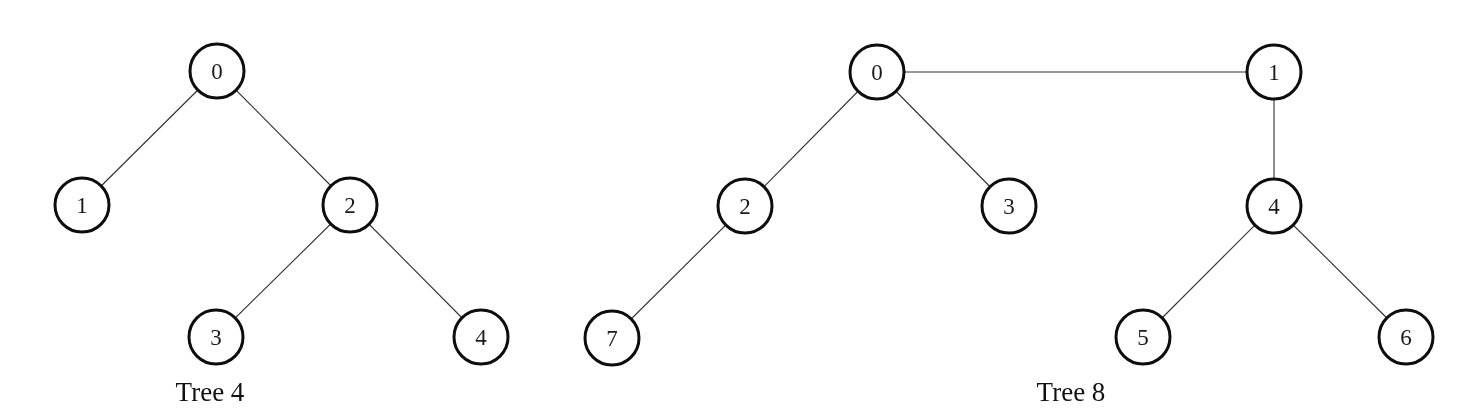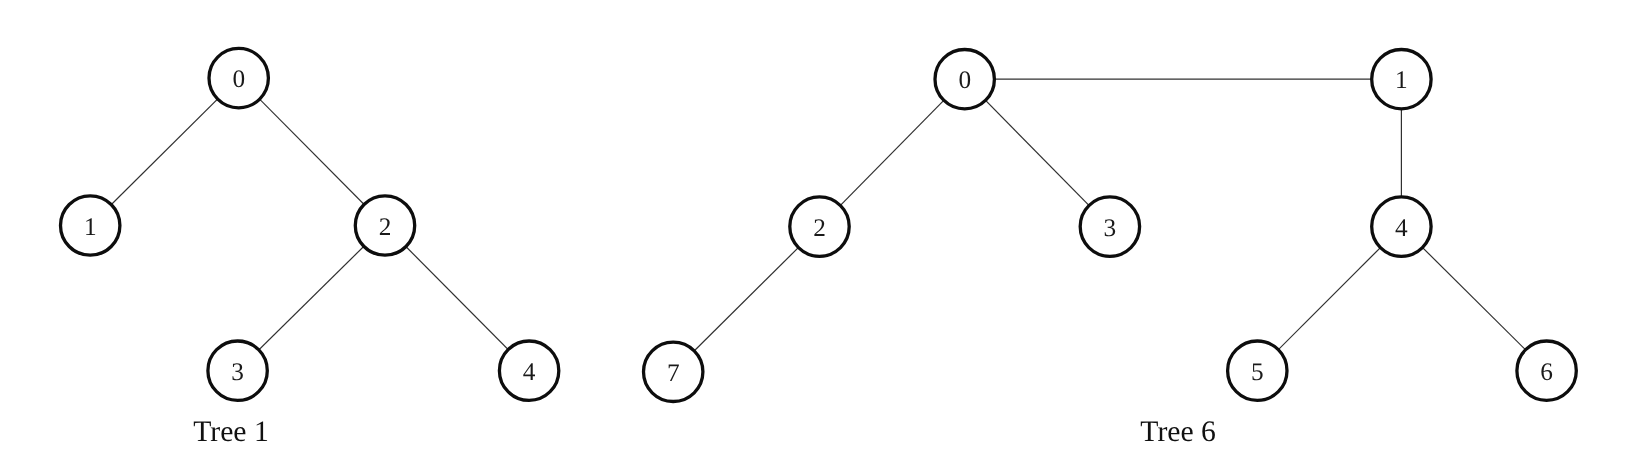--- a/index.html
+++ b/index.html
@@ -84,15 +84,15 @@
         <circle cx="1274" cy="206" r="27" class="node-circle" fill="#ffffff" stroke="#0d0d0d" stroke-width="3"></circle>
         <text x="1274" y="206" text-anchor="middle" dominant-baseline="central" dy="0.04em" class="node-label" fill="#1a1a1a">4</text>
         <circle cx="612" cy="338" r="27" class="node-circle" fill="#ffffff" stroke="#0d0d0d" stroke-width="3"></circle>
         <text x="612" y="338" text-anchor="middle" dominant-baseline="central" dy="0.04em" class="node-label" fill="#1a1a1a">7</text>
         <circle cx="1143" cy="337" r="27" class="node-circle" fill="#ffffff" stroke="#0d0d0d" stroke-width="3"></circle>
         <text x="1143" y="337" text-anchor="middle" dominant-baseline="central" dy="0.04em" class="node-label" fill="#1a1a1a">5</text>
         <circle cx="1406" cy="337" r="27" class="node-circle" fill="#ffffff" stroke="#0d0d0d" stroke-width="3"></circle>
         <text x="1406" y="337" text-anchor="middle" dominant-baseline="central" dy="0.04em" class="node-label" fill="#1a1a1a">6</text>
       </g>
     </svg>
-  <div class="tree-caption" style="left: 210px; top: 392px;">Tree 1</div>
-  <div class="tree-caption" style="left: 1071px; top: 392px;">Tree 6</div>
+  <div class="tree-caption" style="left: 210px; top: 392px;">Tree 4</div>
+  <div class="tree-caption" style="left: 1071px; top: 392px;">Tree 8</div>
 </div>
 
 </body></html>

